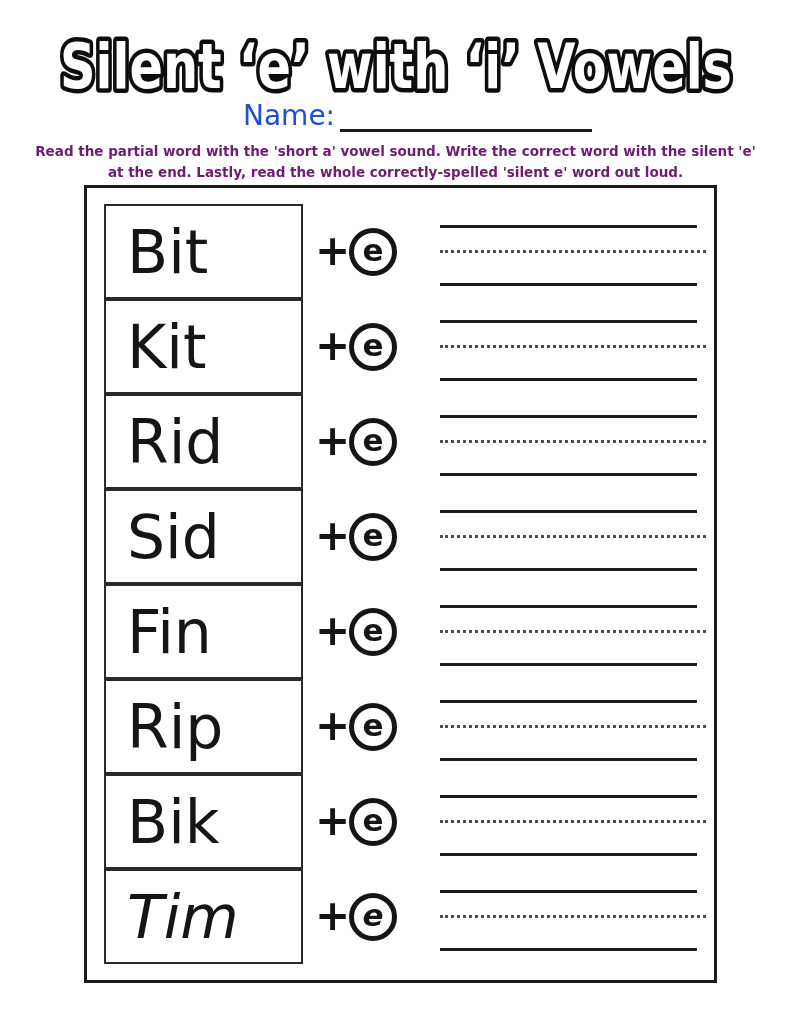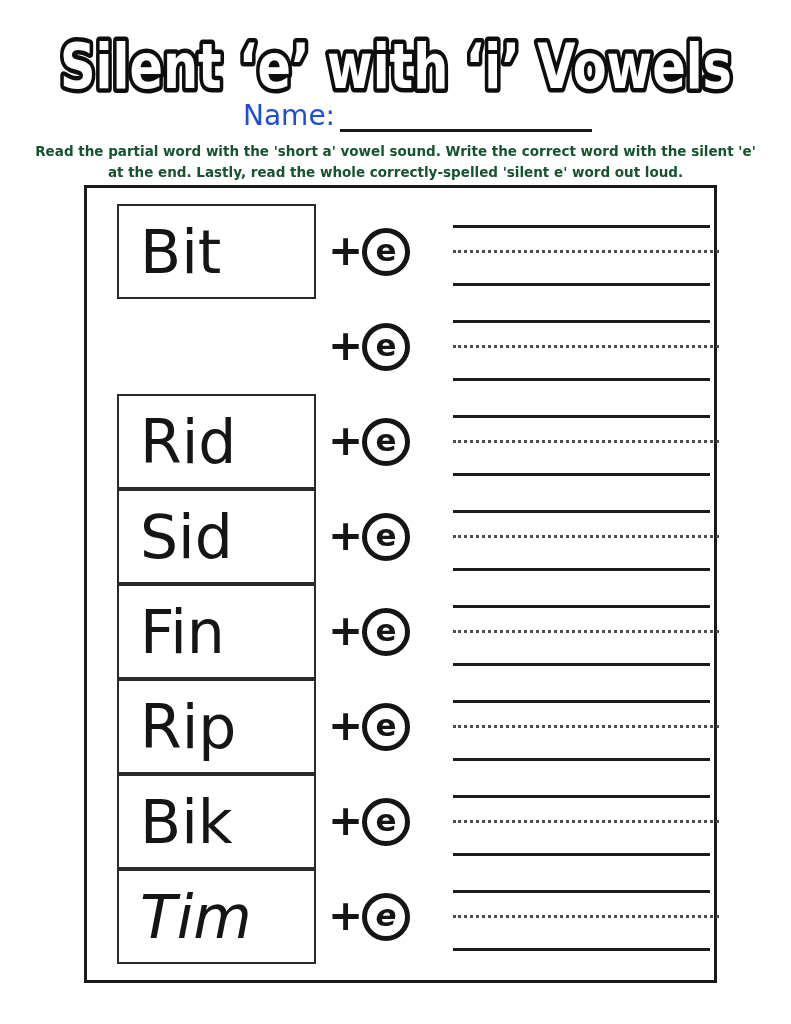--- a/index.html
+++ b/index.html
@@ -54,38 +54,38 @@
     position: absolute;
     top: 141px;
     left: 50%;
     transform: translateX(-50%);
     width: 736px;
     margin: 0;
     text-align: center;
     font-size: 13.5px;
     font-weight: bold;
     line-height: 1.55;
-    color: #14532d;
+    color: #701a75;
   }
 
   
   .box {
     position: absolute;
     left: 84px;
     top: 185px;
     width: 633px;
     height: 798px;
     border: 3px solid #1a1a1a;
     background: #ffffff;
   }
 
   
   .row {
     position: absolute;
-    left: 13px;
+    left: 0;
     width: 100%;
     height: 95px;
   }
   .cell {
     position: absolute;
     left: 17px;
     top: 0;
     width: 199px;
     height: 95px;
     border: 2px solid #2a2a2a;
@@ -182,20 +182,23 @@
         <span class="circle">
           <span class="ce">e</span>
         </span>
         <div class="lines">
           <div class="ln solid t"></div>
           <div class="ln dot"></div>
           <div class="ln solid b"></div>
         </div>
       </div>
       <div class="row" style="top: 111px;">
+        <div class="cell">
+          <span class="word">Kit</span>
+        </div>
         <span class="plus">+</span>
         <span class="circle">
           <span class="ce">e</span>
         </span>
         <div class="lines">
           <div class="ln solid t"></div>
           <div class="ln dot"></div>
           <div class="ln solid b"></div>
         </div>
       </div>

